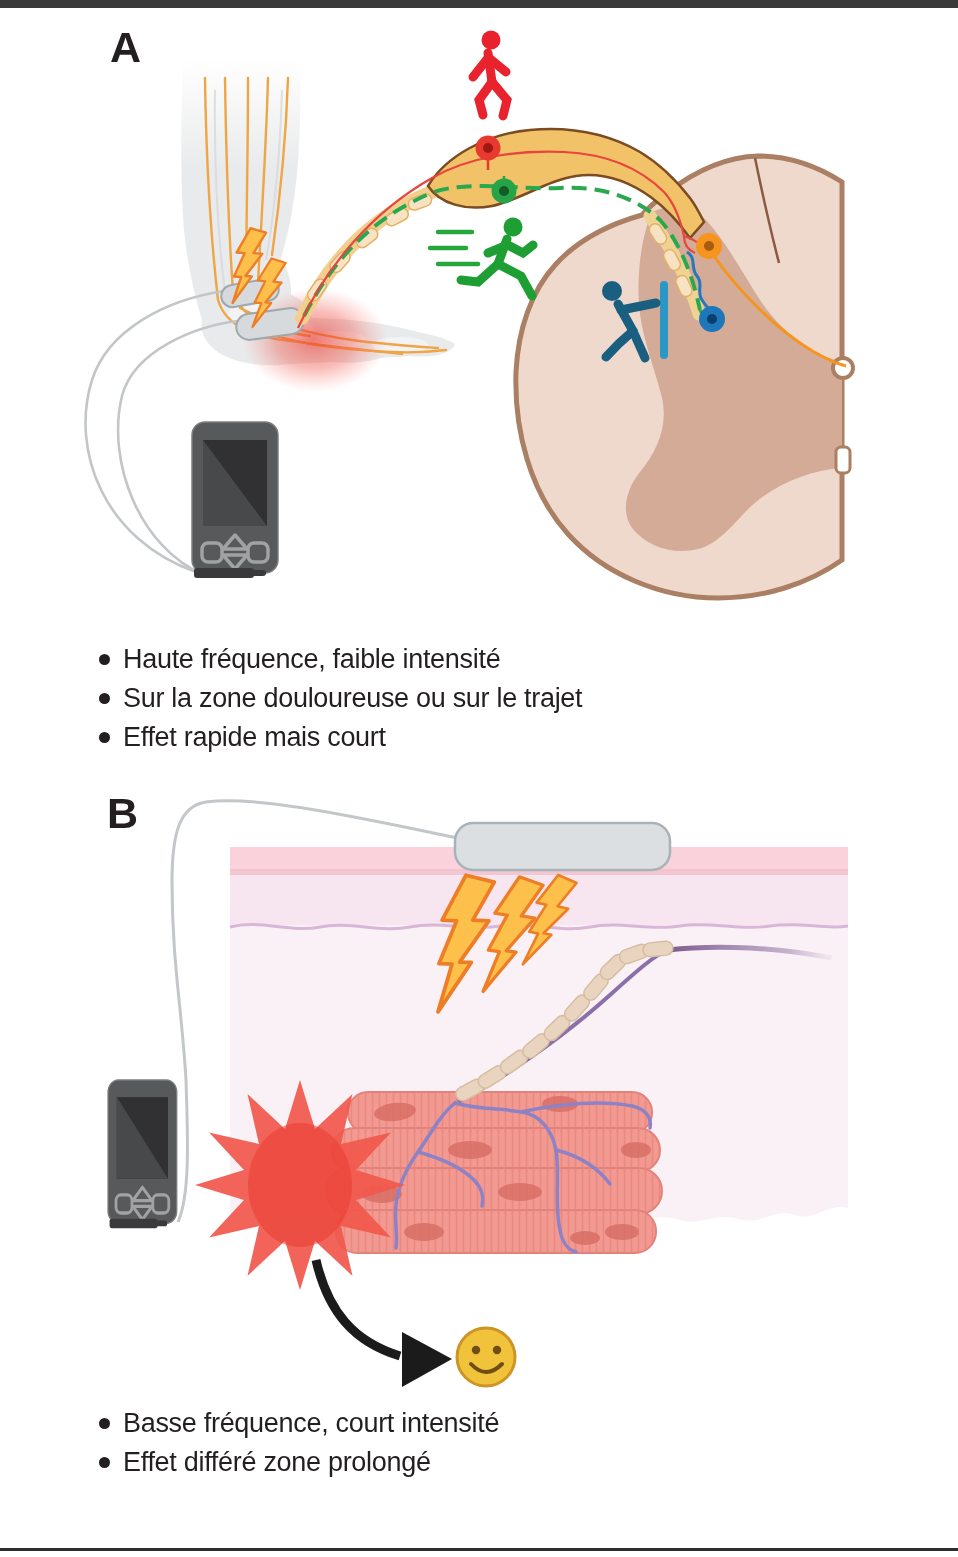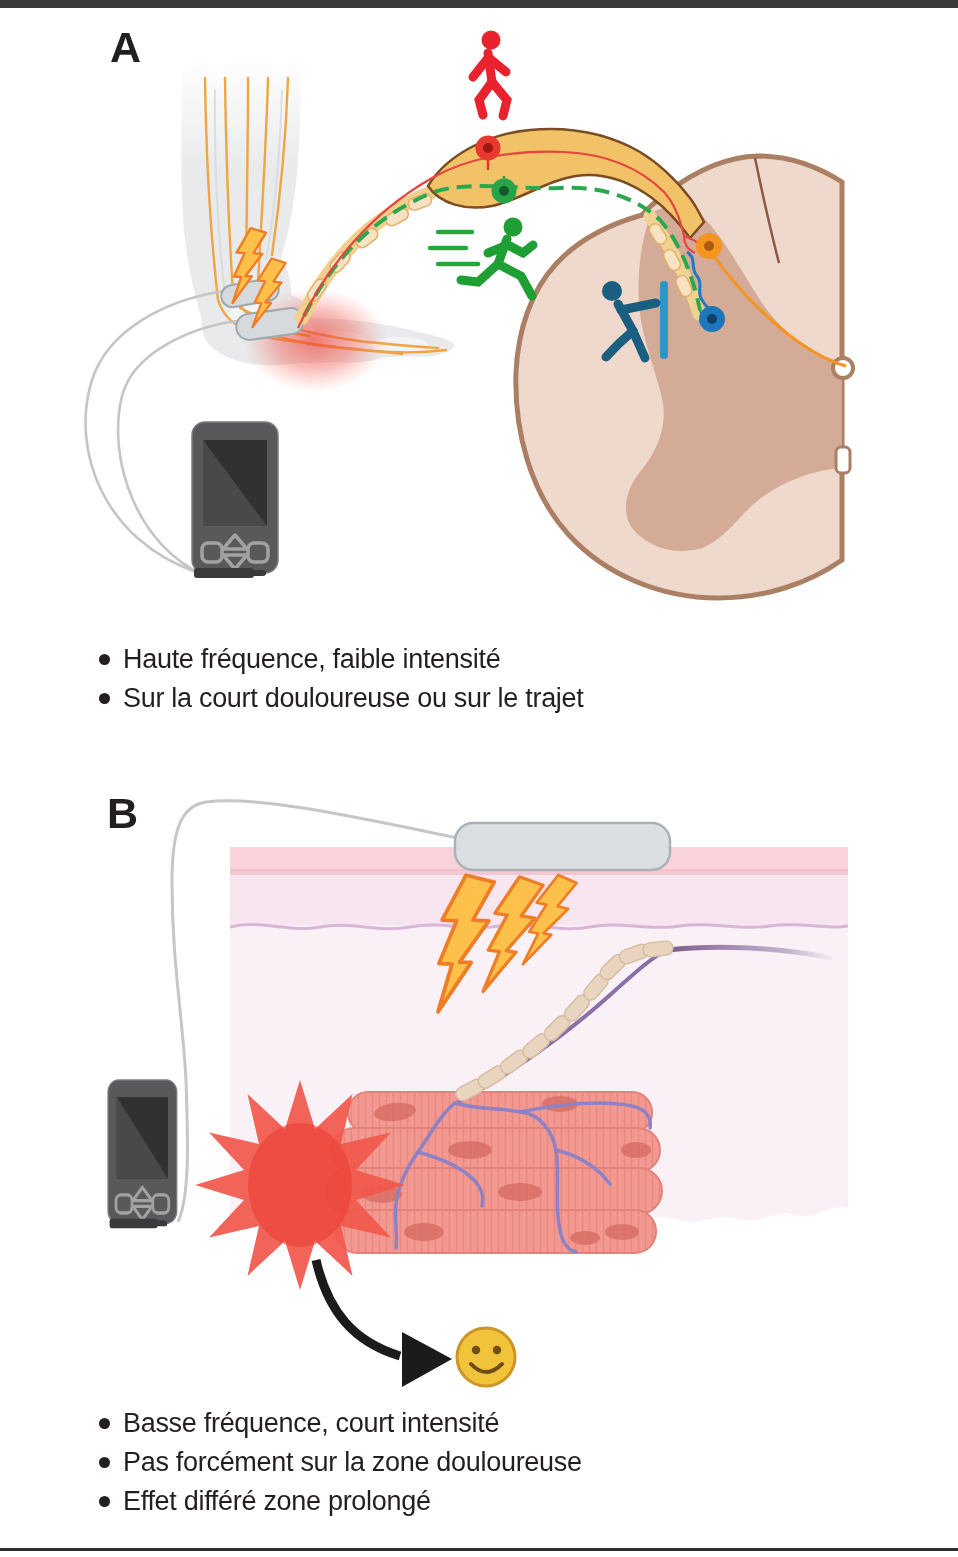--- a/index.html
+++ b/index.html
@@ -358,24 +358,24 @@
         <circle cx="476" cy="1350" r="4.2" fill="#6e4e14"></circle>
         <circle cx="497" cy="1350" r="4.2" fill="#6e4e14"></circle>
         <path d="M471,1364 Q486,1380 502,1364" fill="none" stroke="#6e4e14" stroke-width="4" stroke-linecap="round"></path>
       </g>
     </g>
   </svg>
 
   <div id="label-a" class="panel-label">A</div>
   <ul id="bullets-a" class="bullets">
     <li>Haute fréquence, faible intensité</li>
-    <li>Sur la court douloureuse ou sur le trajet</li>
+    <li>Sur la zone douloureuse ou sur le trajet</li>
+    <li>Effet rapide mais court</li>
   </ul>
 
   <div id="label-b" class="panel-label">B</div>
   <ul id="bullets-b" class="bullets">
     <li>Basse fréquence, court intensité</li>
-    <li>Pas forcément sur la zone douloureuse</li>
     <li>Effet différé zone prolongé</li>
   </ul>
 
   <div class="bottom-rule"></div>
 </div>
 
 </body></html>

